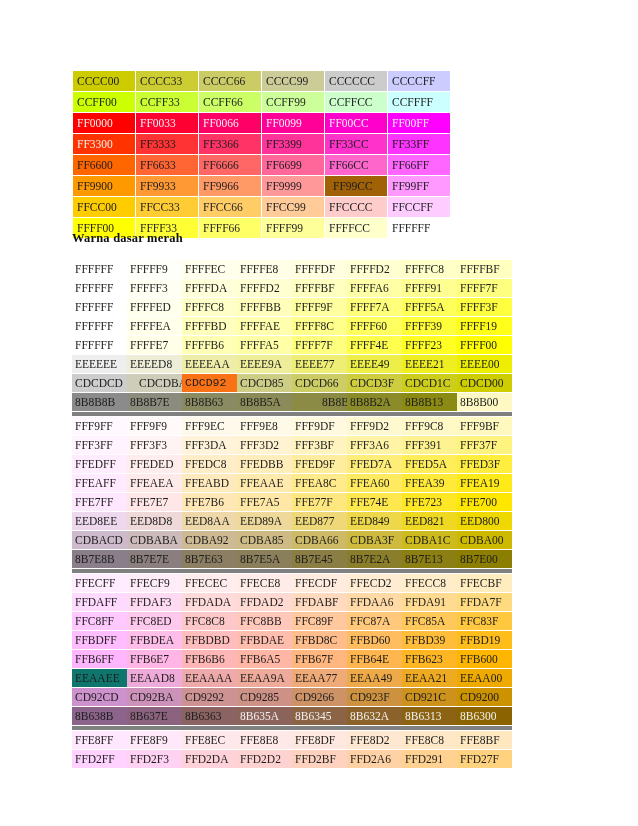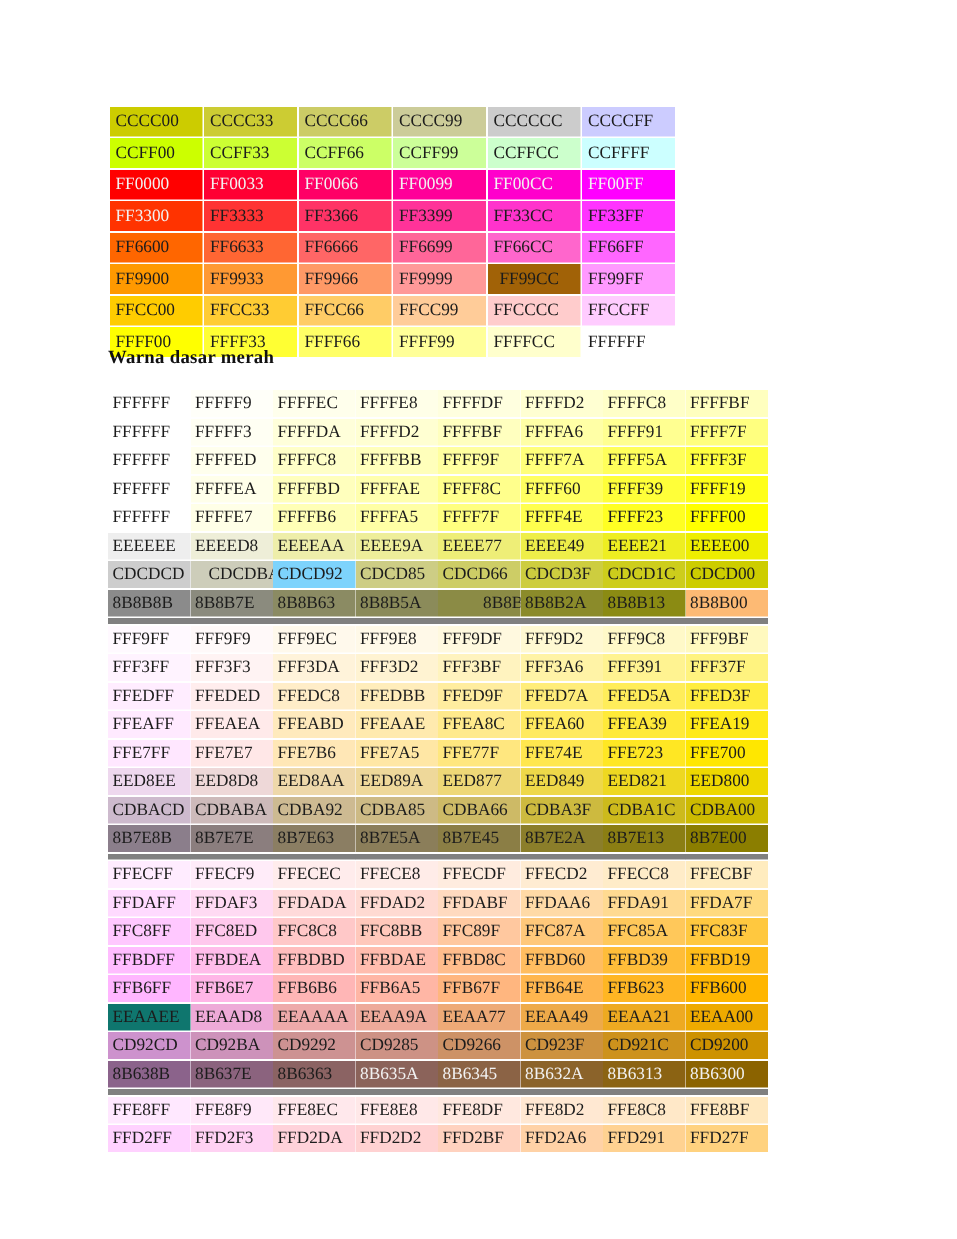--- a/index.html
+++ b/index.html
@@ -228,36 +228,36 @@
           <td style="background: rgb(238, 238, 170); color: rgb(28, 28, 28);">EEEEAA</td>
           <td style="background: rgb(238, 238, 154); color: rgb(28, 28, 28);">EEEE9A</td>
           <td style="background: rgb(238, 238, 119); color: rgb(28, 28, 28);">EEEE77</td>
           <td style="background: rgb(238, 238, 73); color: rgb(28, 28, 28);">EEEE49</td>
           <td style="background: rgb(238, 238, 33); color: rgb(28, 28, 28);">EEEE21</td>
           <td style="background: rgb(238, 238, 0); color: rgb(28, 28, 28);">EEEE00</td>
         </tr>
         <tr>
           <td style="background: rgb(205, 205, 205); color: rgb(28, 28, 28);">CDCDCD</td>
           <td style="background: rgb(205, 205, 186); color: rgb(28, 28, 28); padding-left: 12px;">CDCDBA</td>
-          <td style="background: #7dd3fc; color: rgb(28, 28, 28);">CDCD92</td>
+          <td style="background: #f97316; color: rgb(28, 28, 28); font-family: Liberation Mono, monospace;">CDCD92</td>
           <td style="background: rgb(205, 205, 133); color: rgb(28, 28, 28);">CDCD85</td>
           <td style="background: rgb(205, 205, 102); color: rgb(28, 28, 28);">CDCD66</td>
           <td style="background: rgb(205, 205, 63); color: rgb(28, 28, 28);">CDCD3F</td>
           <td style="background: rgb(205, 205, 28); color: rgb(28, 28, 28);">CDCD1C</td>
           <td style="background: rgb(205, 205, 0); color: rgb(28, 28, 28);">CDCD00</td>
         </tr>
         <tr>
           <td style="background: rgb(139, 139, 139); color: rgb(28, 28, 28);">8B8B8B</td>
           <td style="background: rgb(139, 139, 126); color: rgb(28, 28, 28);">8B8B7E</td>
           <td style="background: rgb(139, 139, 99); color: rgb(28, 28, 28);">8B8B63</td>
           <td style="background: rgb(139, 139, 90); color: rgb(28, 28, 28);">8B8B5A</td>
           <td style="background: rgb(139, 139, 69); color: rgb(28, 28, 28); padding-left: 30px;">8B8B45</td>
           <td style="background: rgb(139, 139, 42); color: rgb(28, 28, 28);">8B8B2A</td>
           <td style="background: rgb(139, 139, 19); color: rgb(28, 28, 28);">8B8B13</td>
-          <td style="background: #fdba74; color: rgb(28, 28, 28);">8B8B00</td>
+          <td style="background: #fef9c3; color: rgb(28, 28, 28);">8B8B00</td>
         </tr>
         <tr class="spacer">
           <td class="bar" colspan="8" style="background: rgb(128, 128, 128);"></td>
         </tr>
         <tr>
           <td style="background: rgb(255, 249, 255); color: rgb(28, 28, 28);">FFF9FF</td>
           <td style="background: rgb(255, 249, 249); color: rgb(28, 28, 28);">FFF9F9</td>
           <td style="background: rgb(255, 249, 236); color: rgb(28, 28, 28);">FFF9EC</td>
           <td style="background: rgb(255, 249, 232); color: rgb(28, 28, 28);">FFF9E8</td>
           <td style="background: rgb(255, 249, 223); color: rgb(28, 28, 28);">FFF9DF</td>

